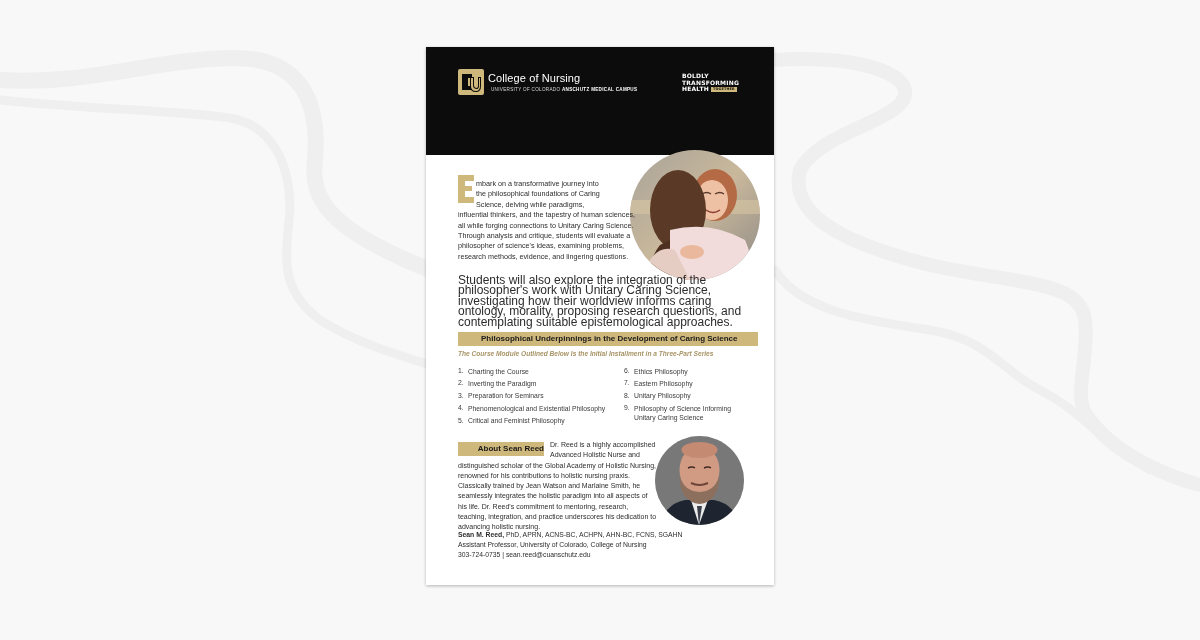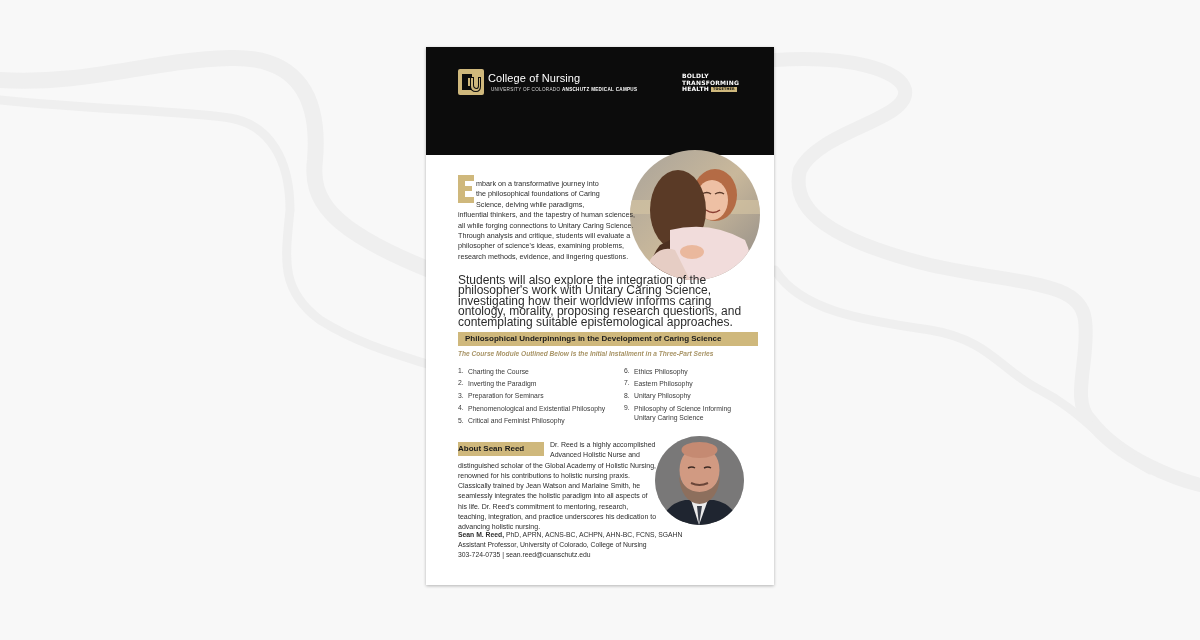--- a/index.html
+++ b/index.html
@@ -61,40 +61,40 @@
   }
   .intro .indent { display: block; padding-left: 18px; }
   .para2 {
     position: absolute; left: 32px; top: 228px; width: 290px;
     font-size: 12px; line-height: 10.4px; color: #2c2c2c;
   }
   .section-bar {
     position: absolute; left: 32px; top: 285px; width: 300px; height: 14px;
     background: #cfb87c;
     font-size: 8px; font-weight: 700; color: #1a1a1a;
-    padding-left: 7px; line-height: 14px; white-space: nowrap;
+    padding-left: 23px; line-height: 14px; white-space: nowrap;
   }
   .section-sub {
     position: absolute; left: 32px; top: 303px;
     font-size: 6.6px; font-style: italic; font-weight: 700; color: #a89466; white-space: nowrap;
   }
   .module-list {
     position: absolute; left: 32px; top: 318px; width: 300px;
     font-size: 6.8px; color: #3a3a3a; line-height: 12.4px;
   }
   .col { position: absolute; top: 0; list-style: none; }
   .col.left { left: 0; width: 166px; }
   .col.right { left: 166px; width: 130px; }
   .col li { display: flex; }
   .col li .num { width: 10px; flex-shrink: 0; }
   .col li .txt { line-height: 9.4px; padding-top: 1.5px; padding-bottom: 1.5px; }
   .about-bar {
     position: absolute; left: 32px; top: 395px; width: 86px; height: 14px;
     background: #cfb87c; font-size: 8px; font-weight: 700; color: #1a1a1a;
-    text-align: left; line-height: 14px;
+    text-align: right; line-height: 14px;
   }
   .bio {
     position: absolute; left: 32px; top: 393px; width: 200px;
     font-size: 7px; line-height: 10.3px; color: #2c2c2c;
   }
   .bio .first-line { display: block; padding-left: 92px; }
   .portrait {
     position: absolute; left: 229px; top: 389px; width: 89px; height: 89px;
     border-radius: 50%; overflow: hidden;
   }

